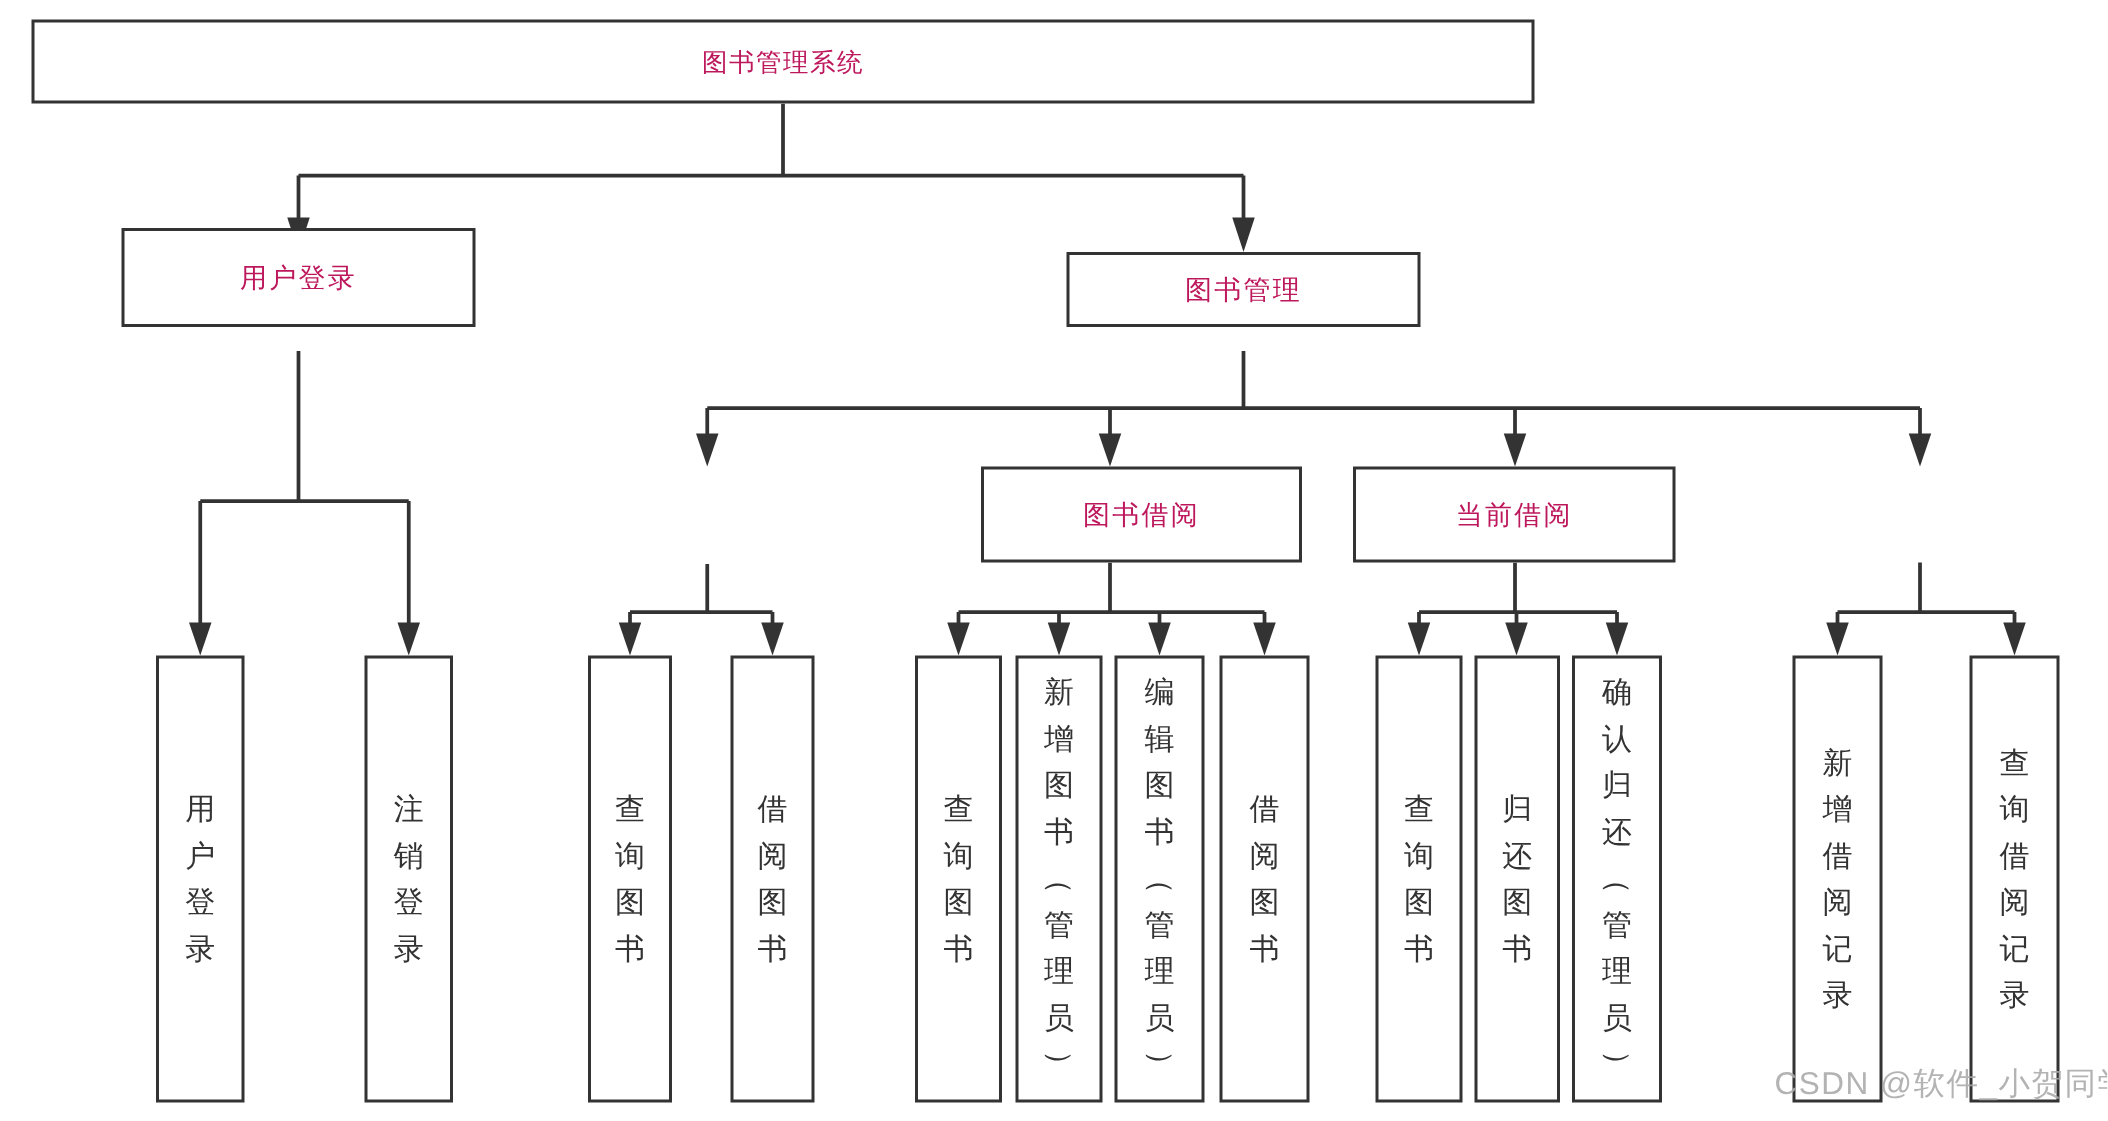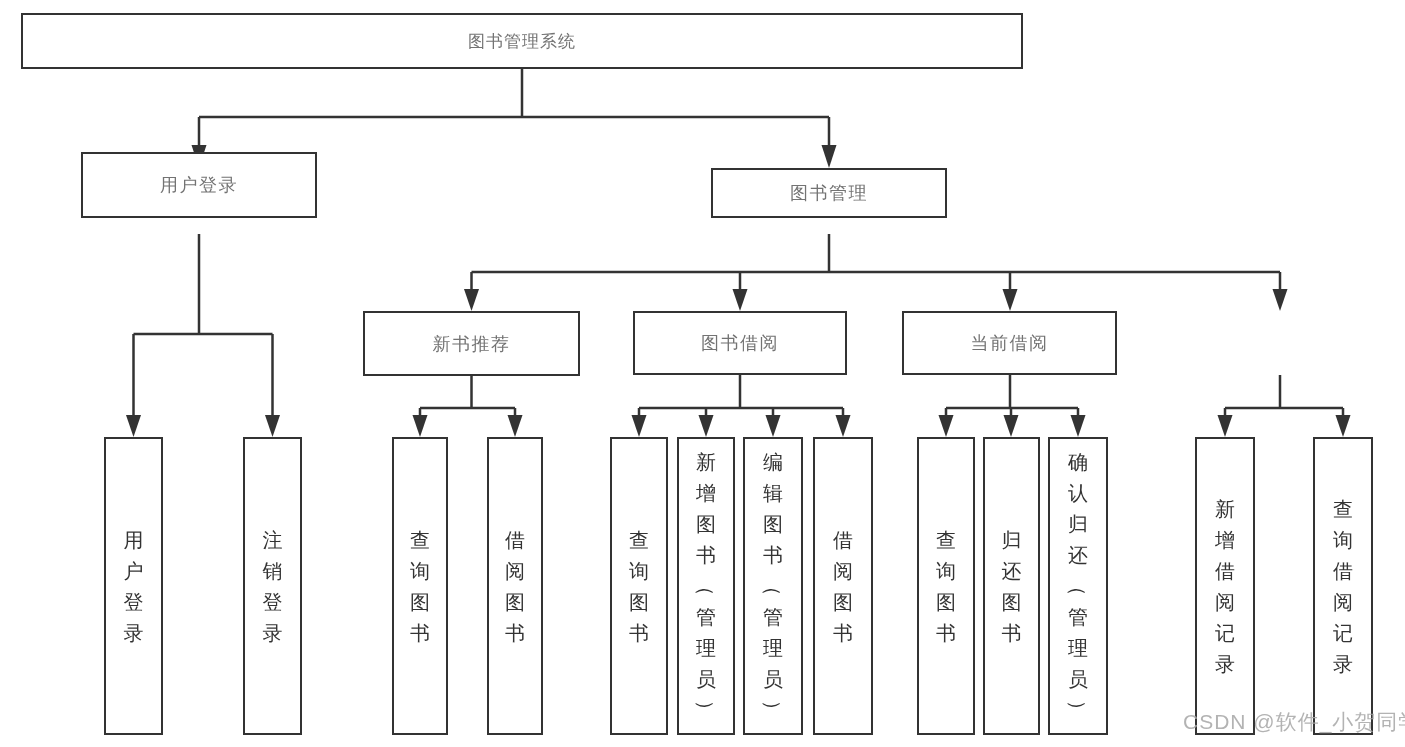--- a/index.html
+++ b/index.html
@@ -28,21 +28,21 @@
     border: 2.5px solid #333333;
     display: flex;
     align-items: center;
     justify-content: center;
     z-index: 2;
   }
 
   .hnode .label {
     font-size: 18px;
     letter-spacing: 1.5px;
-    color: #737373;
+    color: #be185d;
     white-space: nowrap;
   }
   .root-node .label { font-size: 17px; letter-spacing: 1px; }
 
   
   .vtext {
     display: flex;
     flex-direction: column;
     align-items: center;
     justify-content: center;
@@ -127,24 +127,21 @@
     <span class="label">图书管理系统</span>
   </div>
 
   <div class="node hnode" style="left:81px; top:152px; width:236px; height:66px;text-align:right;">
     <span class="label">用户登录</span>
   </div>
   <div class="node hnode" style="left:711px; top:168px; width:236px; height:50px;">
     <span class="label">图书管理</span>
   </div>
 
-  <div class="node hnode" style="left:363px; top:311px; width:217px; height:65px;">
-    <span class="label">新书推荐</span>
-  </div>
-  <div class="node hnode" style="left:633px; top:311px; width:214px; height:64px;align-items:center;">
+  <div class="node hnode" style="left:654px; top:311px; width:214px; height:64px;align-items:center;">
     <span class="label">图书借阅</span>
   </div>
   <div class="node hnode" style="left:902px; top:311px; width:215px; height:64px;">
     <span class="label">当前借阅</span>
   </div>
 
   <div class="node" style="left:104px; top:437px; width:59px; height:298px;">
     <div class="vtext">
         <span>用</span>
         <span>户</span>

